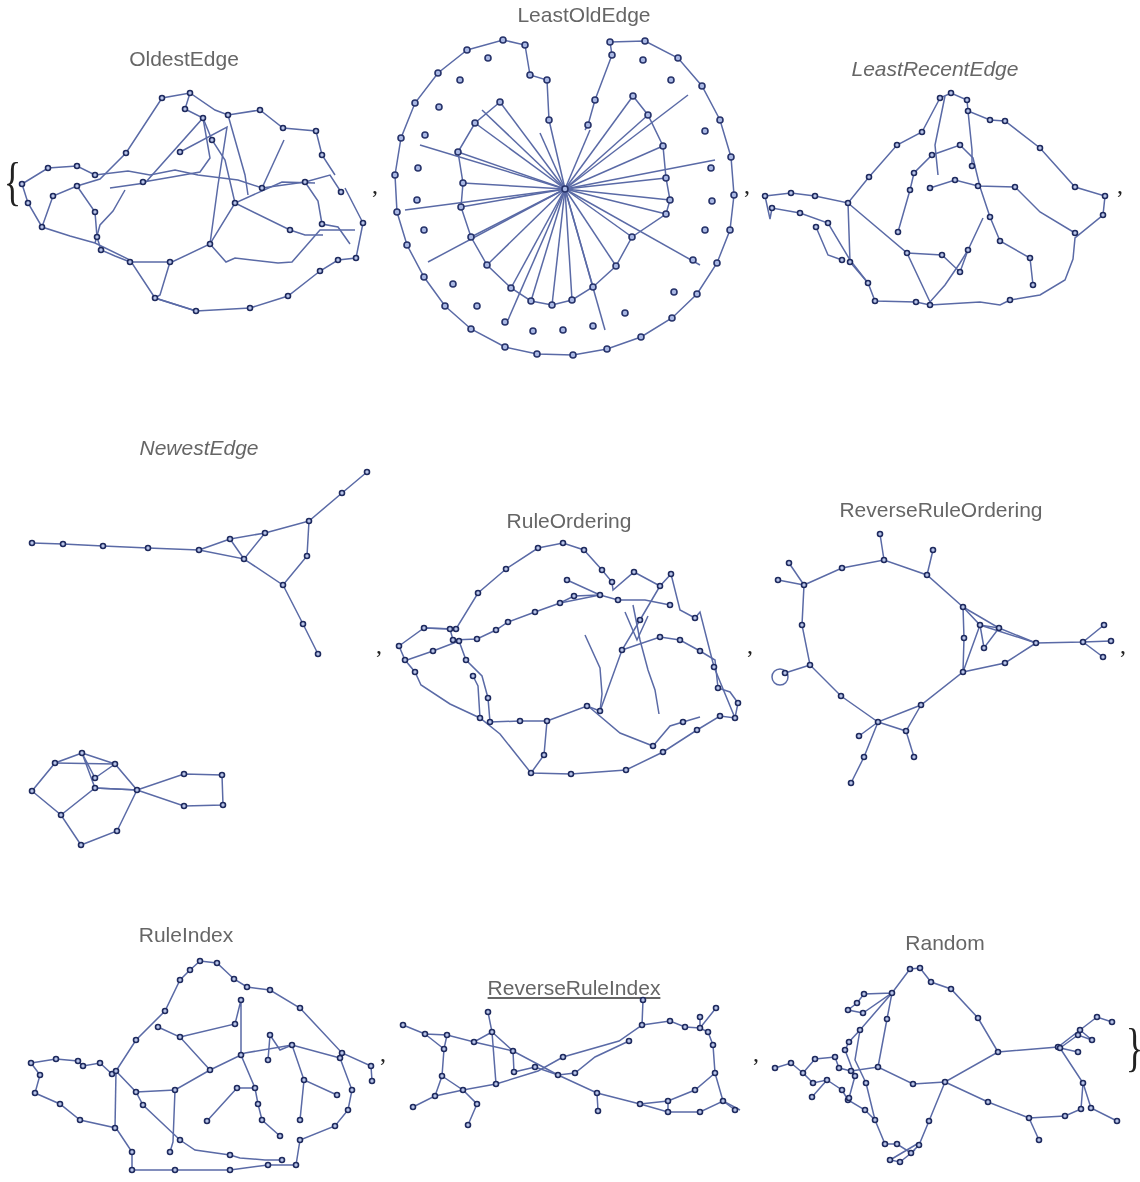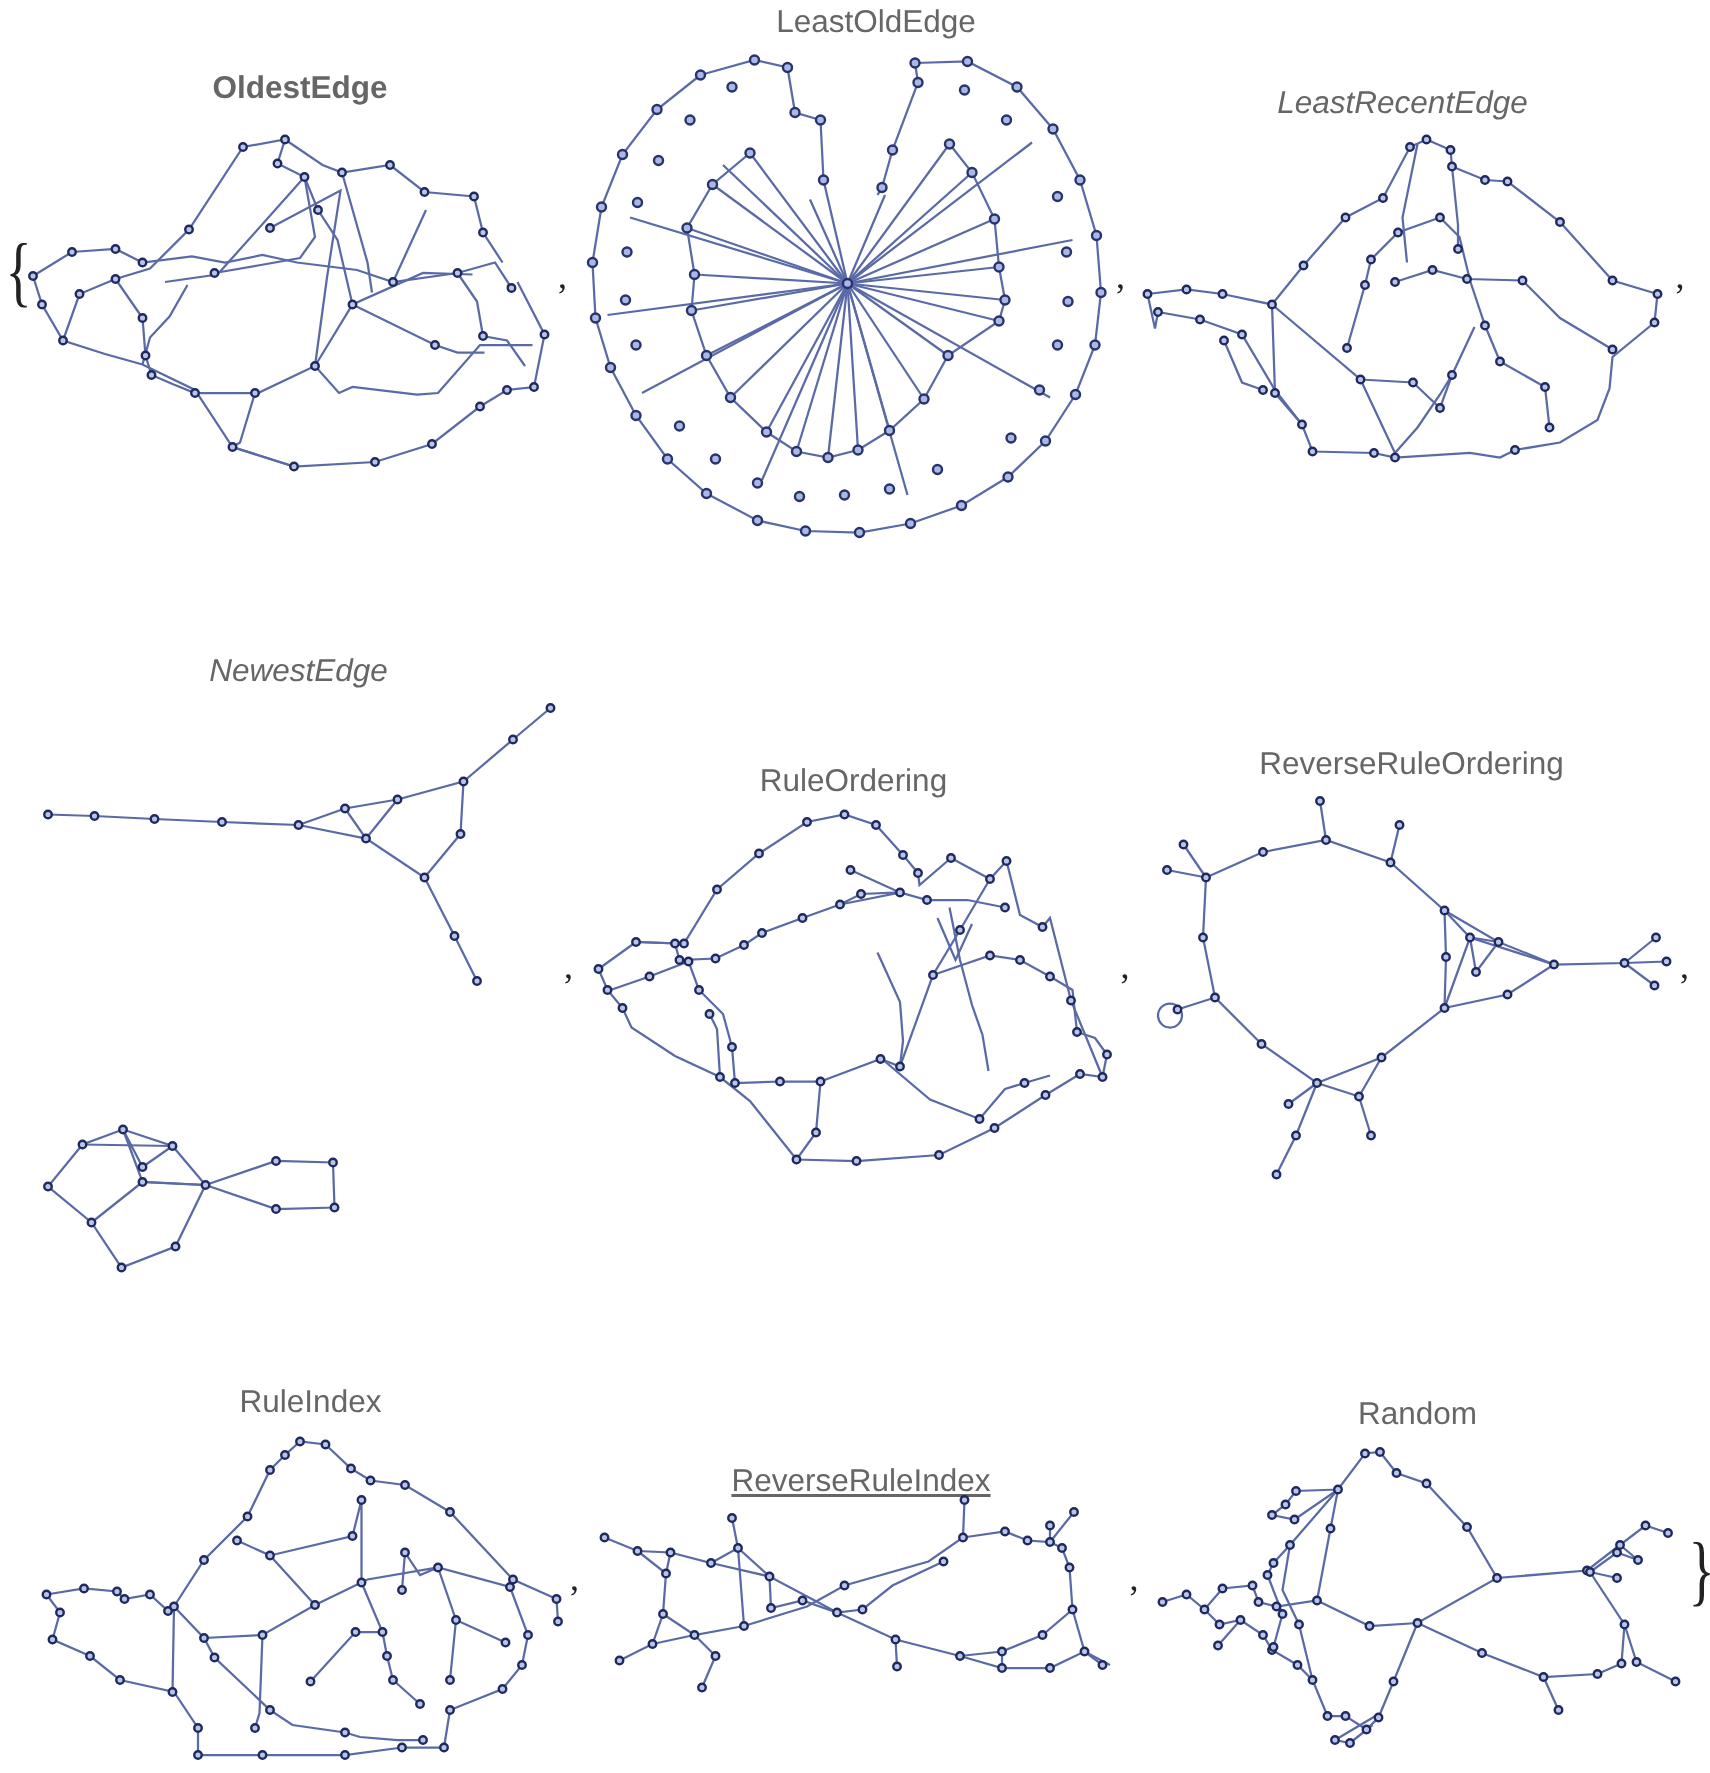--- a/index.html
+++ b/index.html
@@ -19,27 +19,27 @@
 <div class="punct" style="left:372px;top:172px;">,</div>
 <div class="punct" style="left:744px;top:172px;">,</div>
 <div class="punct" style="left:1117px;top:172px;">,</div>
 <div class="punct" style="left:376px;top:632px;">,</div>
 <div class="punct" style="left:747px;top:632px;">,</div>
 <div class="punct" style="left:1120px;top:632px;">,</div>
 <div class="punct" style="left:380px;top:1040px;">,</div>
 <div class="punct" style="left:753px;top:1040px;">,</div>
 <div class="brace" style="left:1122px;top:1022px;">}</div>
 
-<div class="title" style="left:200px;top:47px;font-weight:bold;">OldestEdge</div>
+<div class="title" style="left:184px;top:47px;">OldestEdge</div>
 <div class="title" style="left:564px;top:3px;margin-left:20px;">LeastOldEdge</div>
 <div class="title" style="left:935px;top:57px;font-style:italic;">LeastRecentEdge</div>
 <div class="title" style="left:199px;top:436px;font-style:italic;">NewestEdge</div>
 <div class="title" style="left:569px;top:509px;">RuleOrdering</div>
 <div class="title" style="left:941px;top:498px;text-align:center;">ReverseRuleOrdering</div>
-<div class="title" style="left:207px;top:923px;text-align:right;">RuleIndex</div>
+<div class="title" style="left:186px;top:923px;text-align:right;">RuleIndex</div>
 <div class="title" style="left:574px;top:976px;text-decoration:underline;">ReverseRuleIndex</div>
 <div class="title" style="left:945px;top:931px;">Random</div>
 
 <svg class="graph" style="left:0;top:0;" width="1140" height="1182">
   <g>
     <path d="M22,184 L48,168 L77,166 L95,175 L128,171 L150,175 L175,170 L198,175 L238,180 L262,188 L305,182 L330,175 L341,192 L338,190"></path>
     <path d="M22,184 L28,203 L42,227 L70,236 L95,243 L130,260 L155,298 L196,311 L250,308 L288,296 L320,271 L338,260 L356,258 L363,223 L345,188"></path>
     <path d="M42,227 L53,196 L77,186 L100,179 L126,153 L162,98 L190,93 L215,110 L228,115 L260,110 L283,128 L316,131 L322,155 L335,175"></path>
     <path d="M77,186 L95,212 L97,237 L101,250 L115,256 L130,262 L172,262 L210,244 L235,203 L282,182 L315,183"></path>
     <path d="M190,93 L185,109 L203,118 L212,140 L225,160 L235,203 L290,230 L305,235 L323,235"></path>

